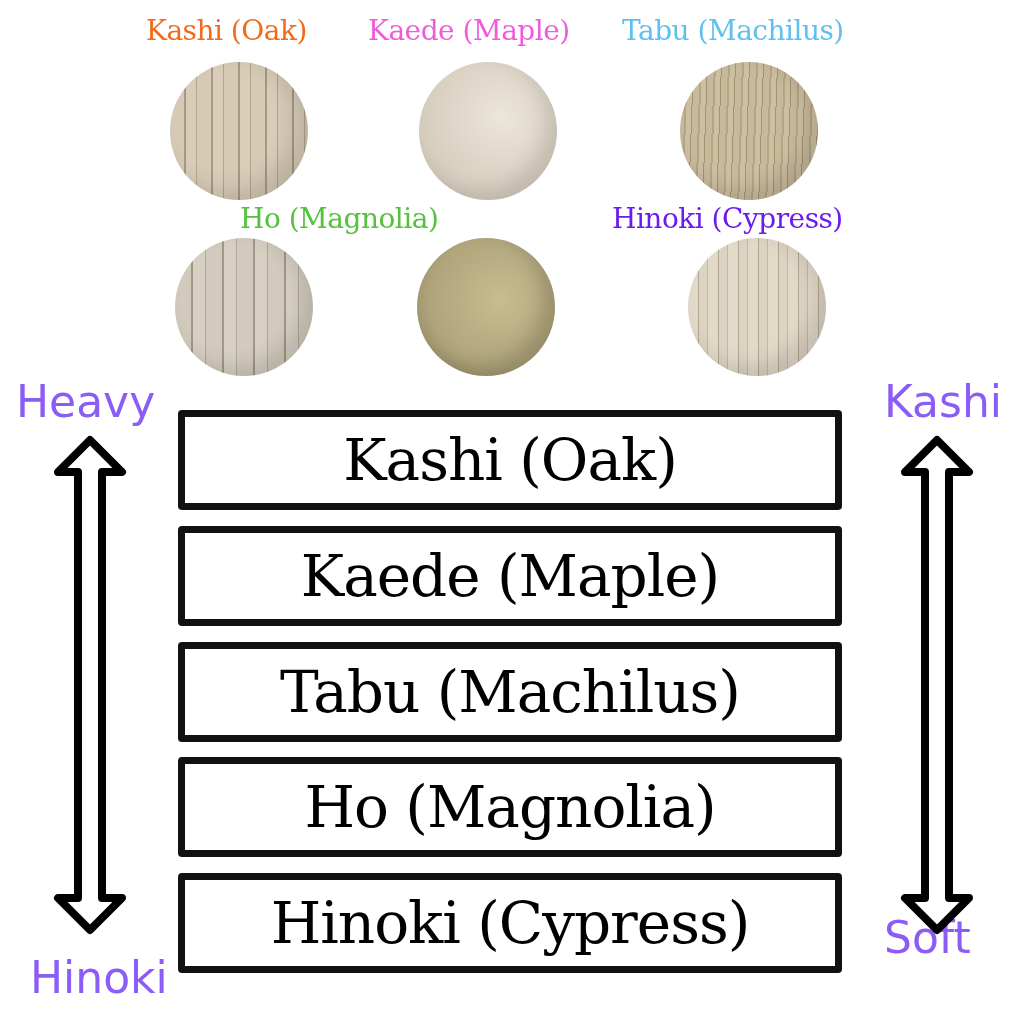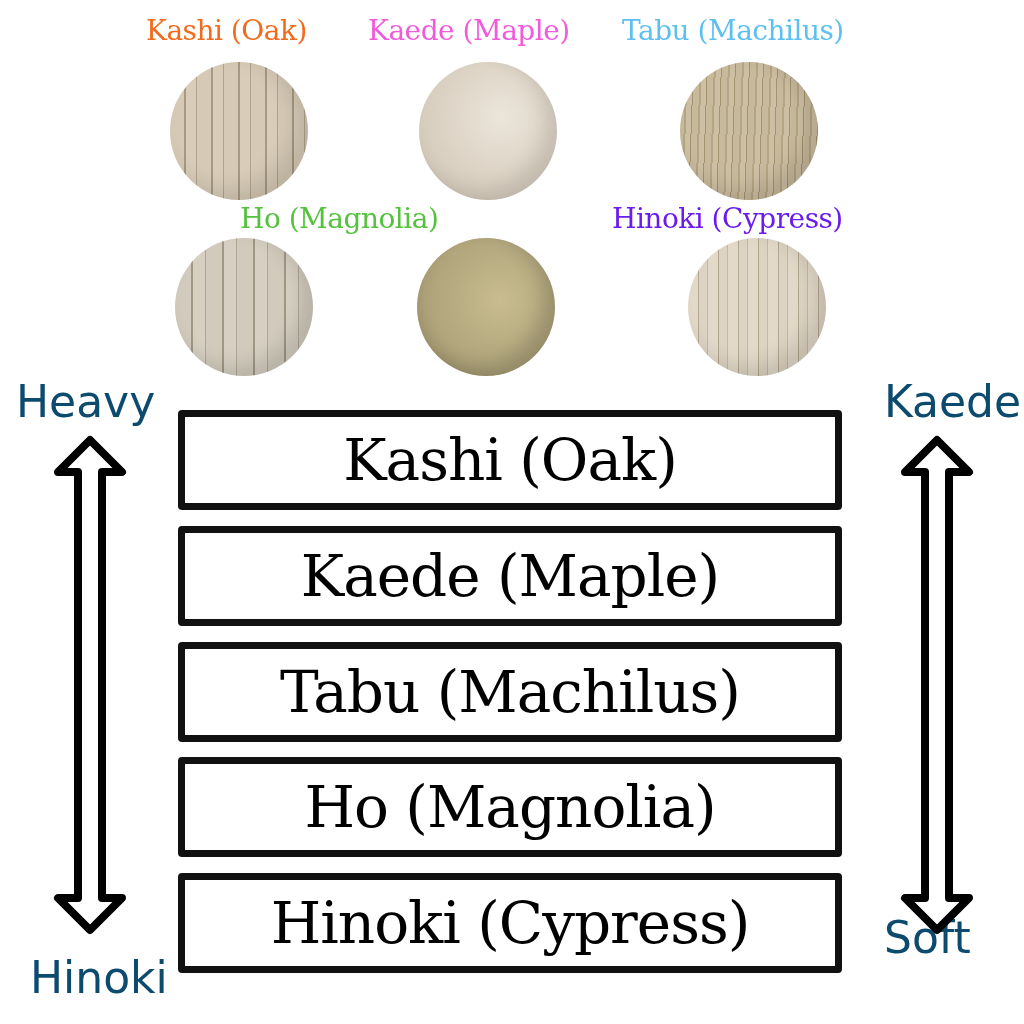--- a/index.html
+++ b/index.html
@@ -1,19 +1,19 @@
 <!DOCTYPE html>
 <html><head>
 <meta charset="utf-8">
 <style>
   html, body { margin:0; padding:0; }
   body { width:1024px; height:1024px; background:#ffffff; position:relative; overflow:hidden; font-family:"DejaVu Serif", serif; }
   .wlabel { position:absolute; font-family:"DejaVu Serif", serif; font-size:28px; white-space:nowrap; letter-spacing:-0.5px; }
   .disc { position:absolute; width:138px; height:138px; border-radius:50%; }
-  .scale-label { position:absolute; font-family:"DejaVu Sans", sans-serif; font-size:44px; color:#0c4a6e; }
+  .scale-label { position:absolute; font-family:"DejaVu Sans", sans-serif; font-size:44px; color:#8b5cf6; }
   .box { position:absolute; left:178px; width:664px; border:7px solid #111; border-radius:4px; background:#fff; box-sizing:border-box; display:flex; align-items:center; justify-content:center; }
   .box span { font-family:"DejaVu Serif", serif; font-size:58px; color:#000; letter-spacing:-1px; }
   .arrow { position:absolute; }
 </style>
 </head>
 <body>
 
 <div class="wlabel" style="left:146px; top:14px; color:#f26a1b;">Kashi (Oak)</div>
 <div class="wlabel" style="left:368px; top:14px; color:#f05bdc;">Kaede (Maple)</div>
 <div class="wlabel" style="left:622px; top:14px; color:#5ec0f0;">Tabu (Machilus)</div>
@@ -22,21 +22,21 @@
 
 <div class="disc" style="left:170px; top:62px; background:repeating-linear-gradient(90deg,#d6cab6 0 14px,#a79a82 14px 16px,#d9cdb9 16px 26px,#b3a58c 26px 27px); box-shadow:inset -14px -10px 20px rgba(0,0,0,0.12);"></div>
 <div class="disc" style="left:419px; top:62px; background:radial-gradient(circle at 60% 40%,#ece5da,#d6ccbd 70%,#c4b8a6); box-shadow:inset -12px -10px 18px rgba(0,0,0,0.1);"></div>
 <div class="disc" style="left:680px; top:62px; background:repeating-linear-gradient(92deg,#c7b99c 0 6px,#b4a583 6px 8px,#cdbfa3 8px 13px,#a3936f 13px 14px); box-shadow:inset -12px -10px 18px rgba(0,0,0,0.12);"></div>
 <div class="disc" style="left:175px; top:238px; background:repeating-linear-gradient(90deg,#d2cbbd 0 16px,#a09785 16px 18px,#d6cfc2 18px 30px,#b0a796 30px 31px); box-shadow:inset -12px -10px 18px rgba(0,0,0,0.12);"></div>
 <div class="disc" style="left:417px; top:238px; background:radial-gradient(circle at 60% 45%,#c8bc90,#b0a57b 60%,#8f8460); box-shadow:inset -12px -10px 18px rgba(0,0,0,0.15);"></div>
 <div class="disc" style="left:688px; top:238px; background:repeating-linear-gradient(90deg,#e2d9c9 0 10px,#b3a68f 10px 11px,#ddd3c2 11px 19px,#c4b8a2 19px 20px); box-shadow:inset -12px -10px 18px rgba(0,0,0,0.12);"></div>
 
 <div class="scale-label" style="left:16px; top:376px;">Heavy</div>
 <div class="scale-label" style="left:30px; top:952px;">Hinoki</div>
-<div class="scale-label" style="left:884px; top:376px;">Kaede</div>
+<div class="scale-label" style="left:884px; top:376px;">Kashi</div>
 <div class="scale-label" style="left:884px; top:912px;">Soft</div>
 
 <svg class="arrow" style="left:50px; top:430px;" width="80" height="510" viewBox="0 0 80 510">
   <path d="M40 10 L72 42 L52 42 L52 468 L72 468 L40 500 L8 468 L28 468 L28 42 L8 42 Z" fill="#fff" stroke="#000" stroke-width="8" stroke-linejoin="round"></path>
 </svg>
 <svg class="arrow" style="left:897px; top:430px;" width="80" height="510" viewBox="0 0 80 510">
   <path d="M40 10 L72 42 L52 42 L52 468 L72 468 L40 500 L8 468 L28 468 L28 42 L8 42 Z" fill="#fff" stroke="#000" stroke-width="8" stroke-linejoin="round"></path>
 </svg>
 
 <div class="box" style="top:410px; height:100px;">

